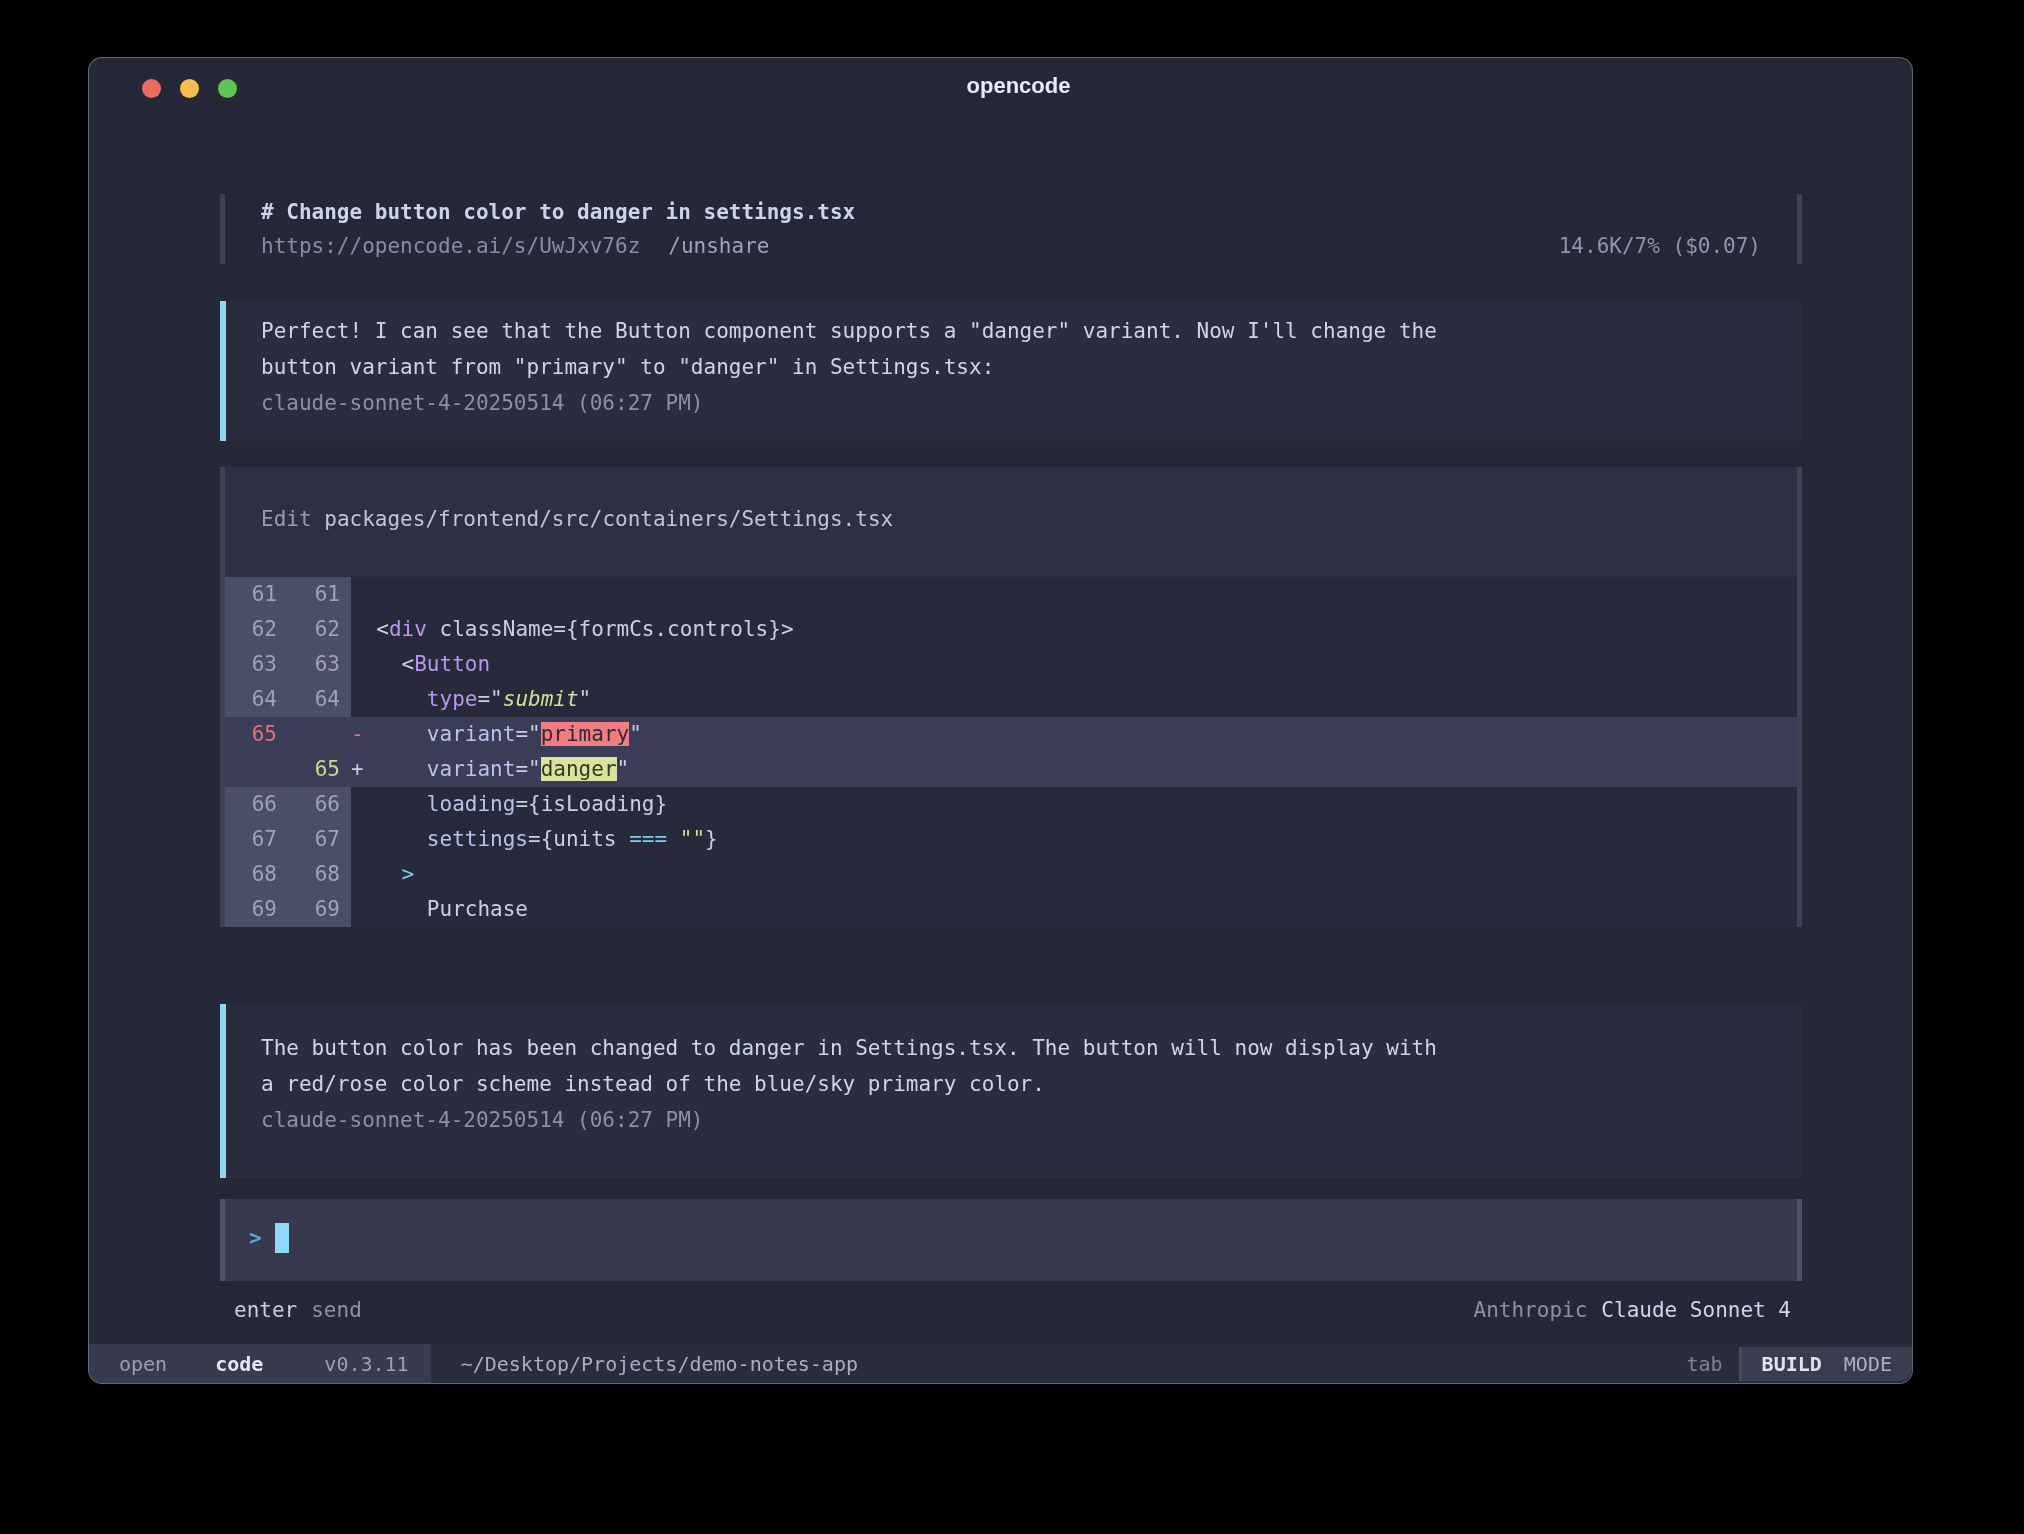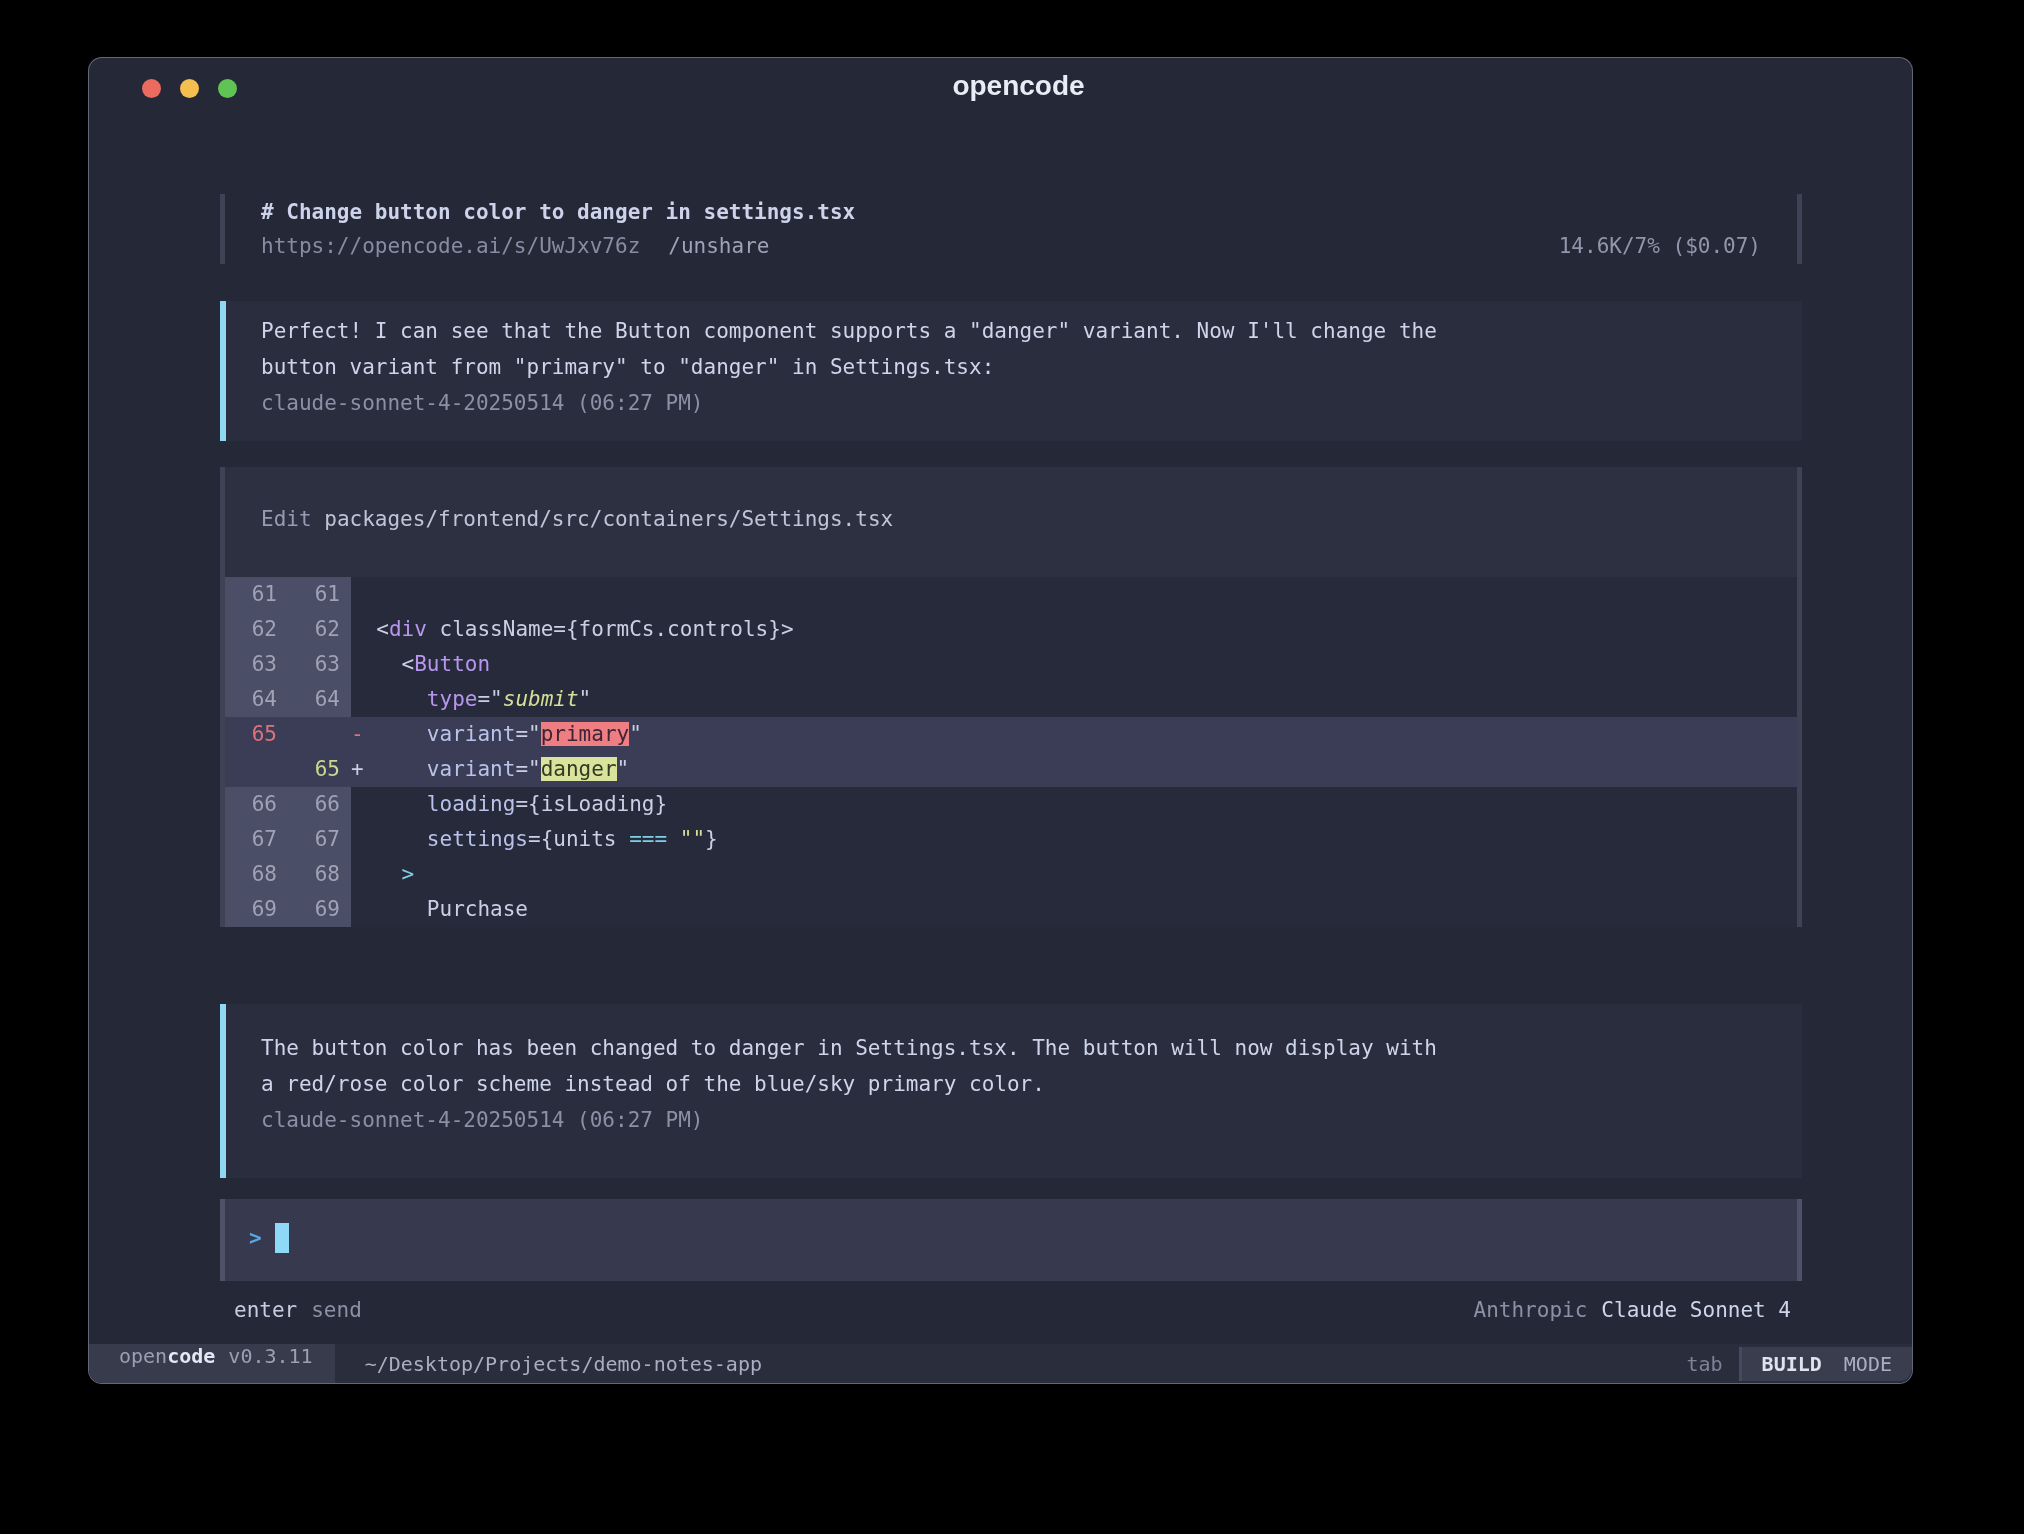--- a/index.html
+++ b/index.html
@@ -16,21 +16,21 @@
   .titlebar { position:relative; height:55px; }
   .lights { position:absolute; left:53px; top:21px; display:flex; gap:19px; }
   .light { width:19px; height:19px; border-radius:50%; }
   .light.red { background:#ec6b5f; }
   .light.yellow { background:#f4bf4f; }
   .light.green { background:#5fc454; }
   .wtitle {
     position:absolute; left:0; right:0; top:0; height:55px;
     display:flex; align-items:center; justify-content:center;
     font-family:"Liberation Sans",sans-serif; font-weight:700;
-    font-size:28px; color:#e9ecf5;padding-left:36px;
+    font-size:22px; color:#e9ecf5;padding-left:36px;
   }
 
   
   .content { margin-left:131px; width:1582px; font-size:21px; }
 
   
   .session {
     margin-top:81px; height:70px; padding:1px 36px 0 36px;
     border-left:5px solid #3e4254; border-right:5px solid #3e4254;
     line-height:34px;
@@ -94,22 +94,22 @@
   .hint-act { color:#8b90a5; margin-left:14px; }
   .provider { margin-left:auto; color:#8b90a5; }
   .model { color:#ced5ea; margin-left:14px; }
 
   
   .statusbar {
     position:absolute; left:0; right:0; bottom:0; height:39px;
     background:#2a2d3c; display:flex; align-items:center; font-size:20px;
     border-radius:0 0 13px 13px;
   }
-  .app-chip { height:39px; display:flex; align-items:flex-start; padding:0 22px 0 30px;
-    background:#383b4c; border-bottom-left-radius:13px; }
+  .app-chip { height:39px; display:flex; align-items:center; padding:0 22px 0 30px;
+    background:#383b4c; border-bottom-left-radius:13px;gap:48px; }
   .app-open { color:#9aa0b2; }
   .app-code { color:#e4e8f3; font-weight:700; }
   .app-ver { color:#9aa0b2; margin-left:13px; }
   .cwd { margin-left:30px; color:#a9aec1; }
   .sb-spacer { flex:1; }
   .tab-hint { color:#7e8396; margin-right:16px; }
   .mode-chip { height:34px; display:flex; align-items:center; padding:0 20px;
     background:#3a3d4e; border-left:3px solid #464960; border-bottom-right-radius:13px; }
   .mode-bold { color:#dfe3ee; font-weight:700; }
   .mode-rest { color:#a9aec1; margin-left:22px; }

